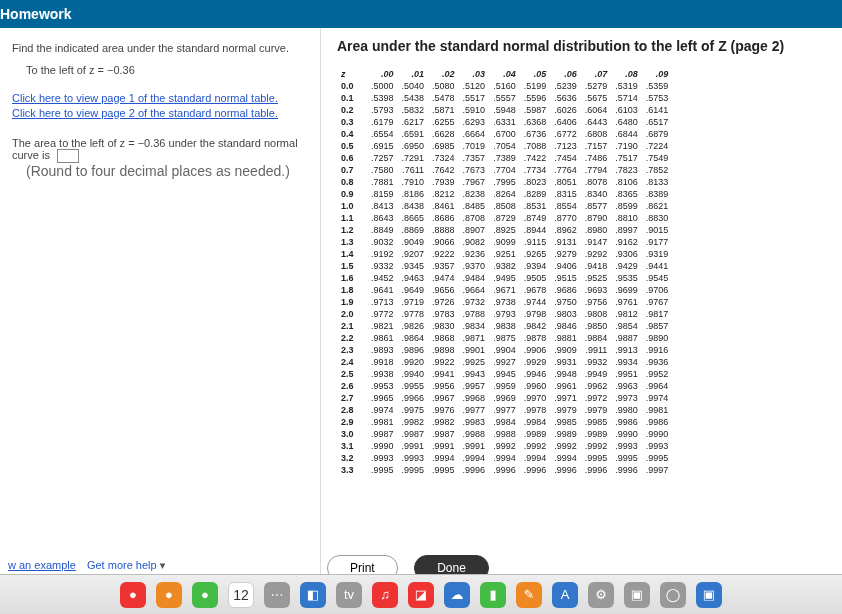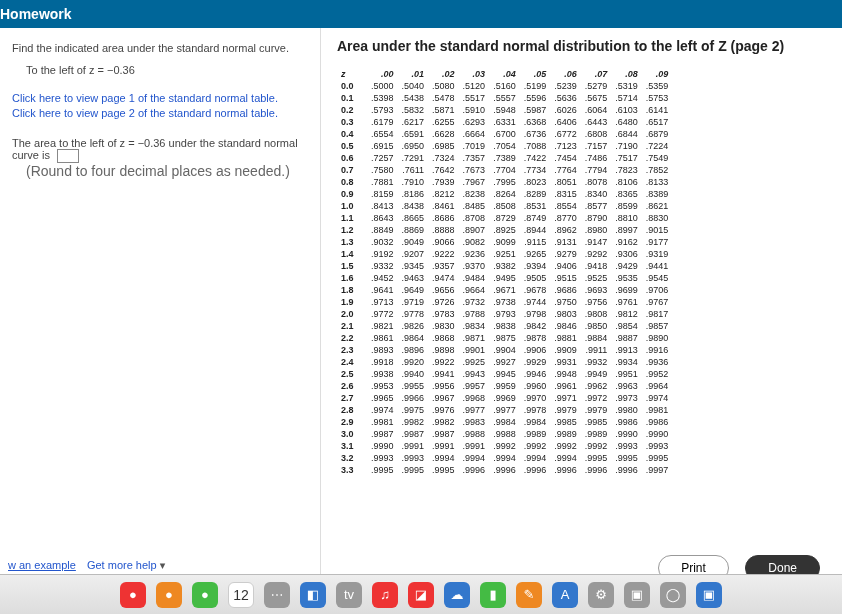--- a/index.html
+++ b/index.html
@@ -3,32 +3,32 @@
 <meta charset="utf-8">
 <style>
 *{margin:0;padding:0;box-sizing:border-box;font-family:Arial,Helvetica,sans-serif}
 body{width:842px;height:614px;overflow:hidden;background:#e8e8e8}
 .header{background:#006699;color:#fff;padding:6px 0;font-size:14px;font-weight:bold}
 .main{display:flex;height:591px}
 .left{width:320px;padding:14px 12px;background:#fff;font-size:11px;color:#333}
 .left .prompt{margin-bottom:10px;color:#444}
 .left .sub{margin-left:14px;margin-bottom:16px;color:#444}
 .left .links{margin-bottom:18px}
-.left .link{color:#2255cc;display:block;margin-bottom:3px;cursor:pointer}
+.left .link{color:#2255cc;text-decoration:underline;display:block;margin-bottom:3px;cursor:pointer}
 .left .ans-row{margin-top:6px;color:#444}
 .left .ans-box{display:inline-block;width:22px;height:14px;border:1px solid #888;vertical-align:middle;margin-left:4px}
 .left .round{margin-left:14px;color:#666;font-size:14px}
 .right{flex:1;background:#fff;border-left:1px solid #ddd;padding:10px 16px;position:relative;overflow:hidden}
 .right .title{font-size:14px;font-weight:bold;margin-bottom:14px;color:#222}
 .tablewrap{overflow:auto;height:410px;font-family:'Times New Roman',serif}
 table{border-collapse:collapse;font-size:9px;color:#222}
 th,td{padding:1px 4px;text-align:right;min-width:30px;white-space:nowrap}
 th{font-weight:bold;font-style:italic}
 th.z,td.z{font-weight:bold;text-align:left}
-.btnrow{position:absolute;bottom:38px;left:0;right:16px;text-align:right}
+.btnrow{position:absolute;bottom:38px;left:0;right:0;text-align:left}
 .btn{display:inline-block;border:1px solid #999;border-radius:16px;padding:5px 22px;margin:0 6px;font-size:12px;cursor:pointer;background:#fff}
 .btn.dark{background:#333;color:#fff;border-color:#333}
 .clear{position:absolute;bottom:10px;right:30px;font-size:11px;color:#888;border:1px solid #ccc;padding:2px 10px;border-radius:0}
 .footer{position:absolute;bottom:42px;left:8px;font-size:11px;color:#555}
 .footer .ex{color:#2255cc;text-decoration:underline;cursor:pointer;margin-right:8px}
 .footer .help{color:#2255cc;cursor:pointer}
 .dock{position:absolute;bottom:0;left:0;right:0;height:40px;background:linear-gradient(#eee,#ddd);display:flex;align-items:center;justify-content:center;gap:10px;border-top:1px solid #bbb}
 .dock .app{width:26px;height:26px;border-radius:6px;display:flex;align-items:center;justify-content:center;font-size:13px;color:#fff}
 .app.red{background:#e33}
 .app.green{background:#4b4}

